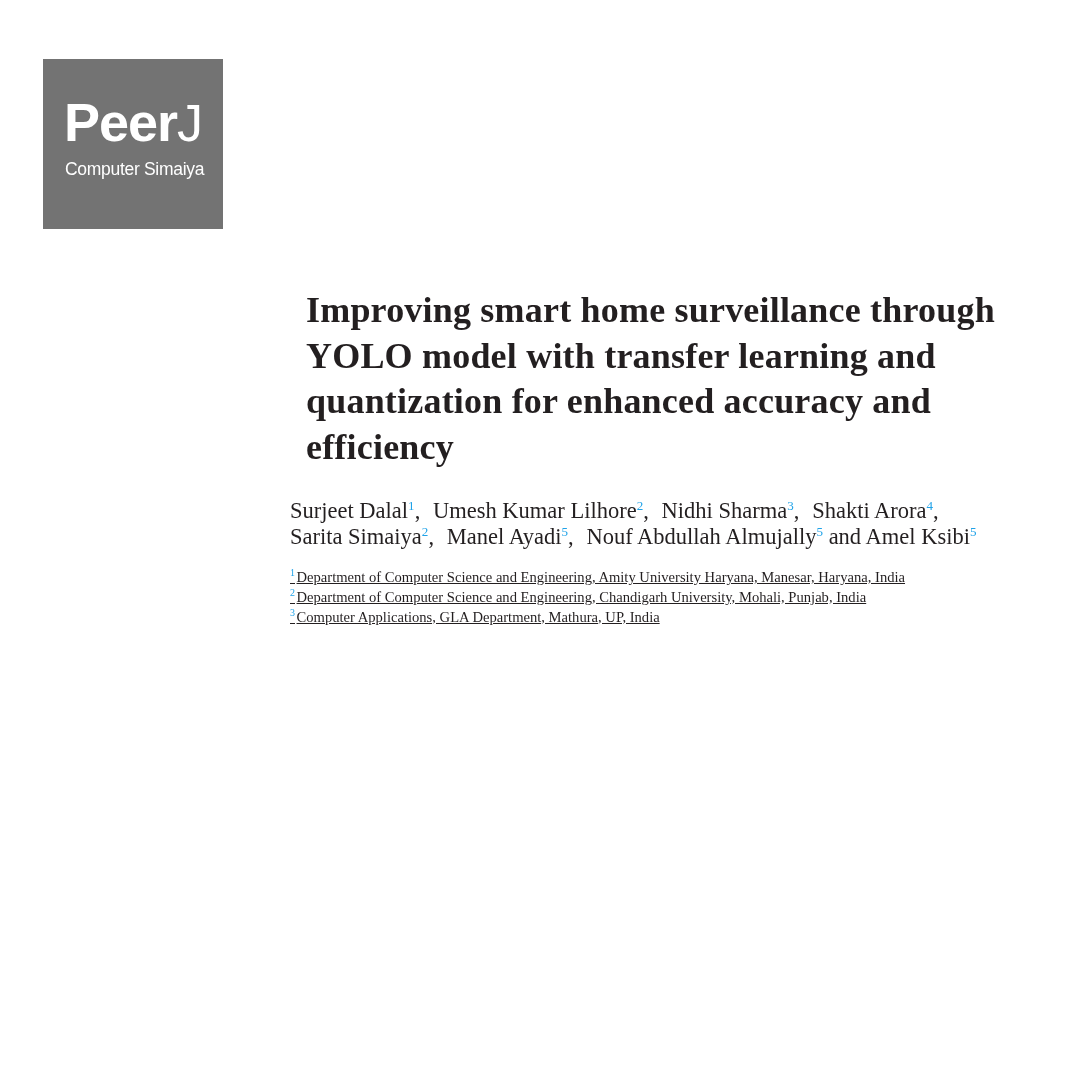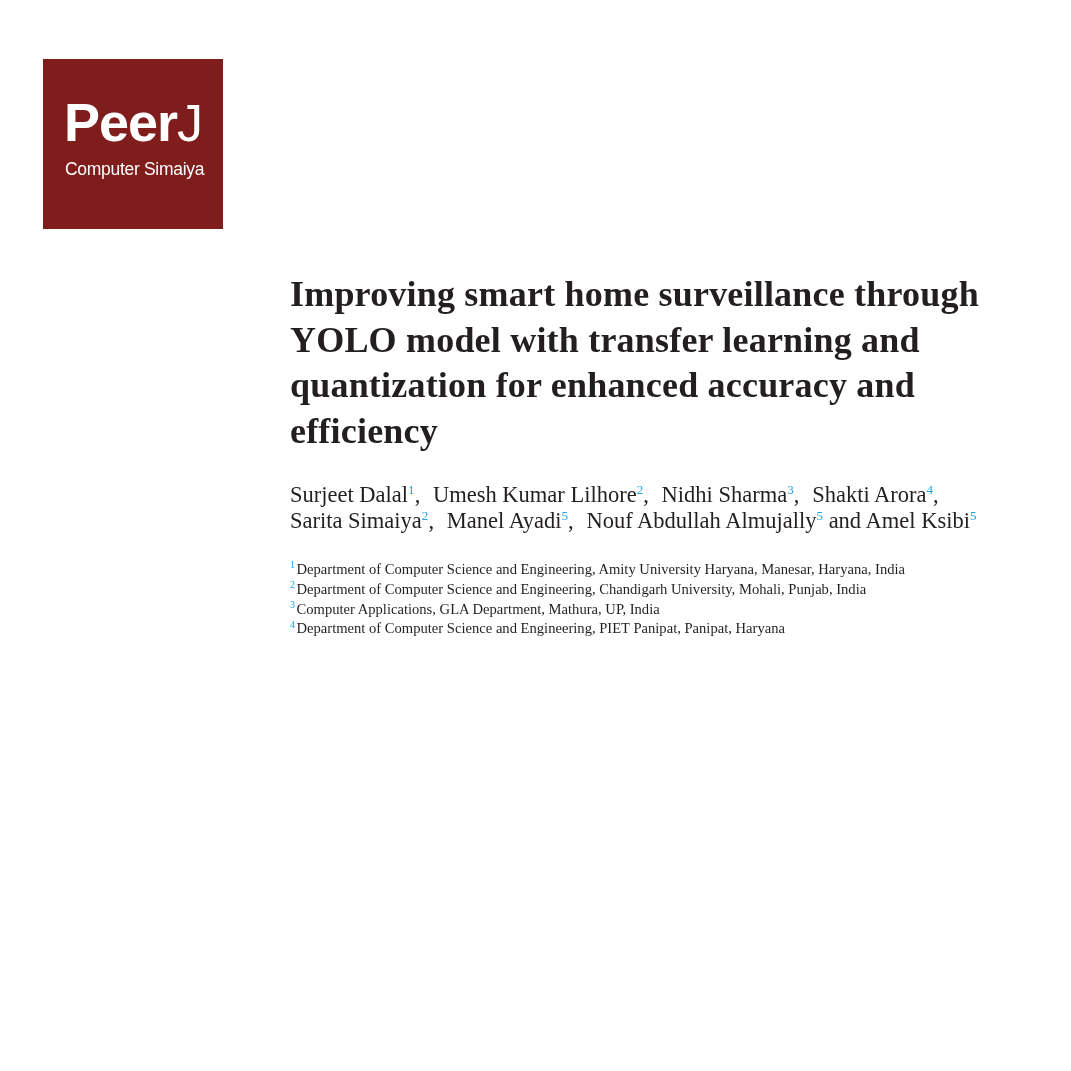--- a/index.html
+++ b/index.html
@@ -16,21 +16,21 @@
     overflow: hidden;
   }
 
   
   .logo {
     position: absolute;
     left: 43px;
     top: 59px;
     width: 180px;
     height: 170px;
-    background: #7f1d1d;
+    background: #737373;
     box-sizing: border-box;
   }
   .logo-wordmark {
     position: absolute;
     left: 21px;
     top: 36px;
     font-family: "Liberation Sans", sans-serif;
     font-size: 54px;
     font-weight: bold;
     color: #ffffff;
@@ -60,21 +60,21 @@
     width: 730px;
   }
 
   .title {
     font-family: "Liberation Serif", serif;
     font-size: 36px;
     font-weight: bold;
     line-height: 45.5px;
     letter-spacing: 0.2px;
     color: #231f20;
-    margin: 0;
+    margin: 16px;
     width: 710px;
   }
 
   .authors {
     margin-top: 28px;
     font-size: 22.5px;
     line-height: 26px;
     color: #231f20;
     width: 712px;
   }
@@ -82,22 +82,23 @@
     letter-spacing: 0.5px;
   }
   sup.affmark {
     color: #1fa2e8;
     font-size: 0.58em;
     vertical-align: super;
     line-height: 0;
   }
 
   .affiliations {
-    margin-top: 26px;
+    margin-top: 18px;
     width: 730px;
+    text-decoration: underline;
   }
   .aff {
     font-size: 14.6px;
     line-height: 19.8px;
     color: #231f20;
     margin: 0 0 0 0;
     padding-left: 10px;
     text-indent: -10px;
   }
   .aff .num {
@@ -126,16 +127,15 @@
   <h1 class="title">Improving smart home surveillance through YOLO model with transfer learning and quantization for enhanced accuracy and efficiency</h1>
 
   <div class="authors">
     <span><span>Surjeet Dalal</span><sup class="affmark">1</sup></span><span class="sep">,&nbsp; </span><span><span>Umesh Kumar Lilhore</span><sup class="affmark">2</sup></span><span class="sep">,&nbsp; </span><span><span>Nidhi Sharma</span><sup class="affmark">3</sup></span><span class="sep">,&nbsp; </span><span><span>Shakti Arora</span><sup class="affmark">4</sup></span><span class="sep">,&nbsp; </span><span><span>Sarita Simaiya</span><sup class="affmark">2</sup></span><span class="sep">,&nbsp; </span><span><span>Manel Ayadi</span><sup class="affmark">5</sup></span><span class="sep">,&nbsp; </span><span><span>Nouf Abdullah Almujally</span><sup class="affmark">5</sup></span> <span>and</span> <span><span>Amel Ksibi</span><sup class="affmark">5</sup></span>
   </div>
 
   <div class="affiliations">
     <p class="aff"><span class="num">1</span><span>Department of Computer Science and Engineering, Amity University Haryana, Manesar, Haryana, India</span></p>
     <p class="aff"><span class="num">2</span><span>Department of Computer Science and Engineering, Chandigarh University, Mohali, Punjab, India</span></p>
     <p class="aff"><span class="num">3</span><span>Computer Applications, GLA Department, Mathura, UP, India</span></p>
-    <p class="aff"><span class="num">4</span><span>Department of Computer Science and Engineering, PIET Panipat, Panipat, Haryana</span></p>
   </div>
 
 </div>
 
 </body></html>

